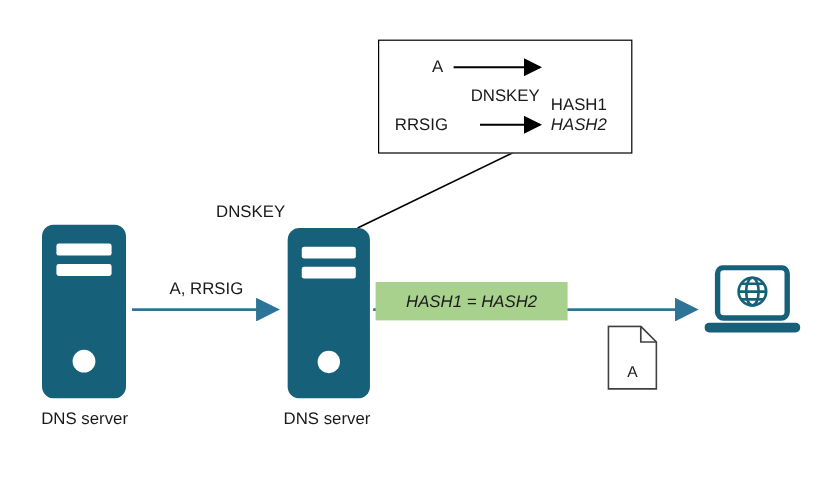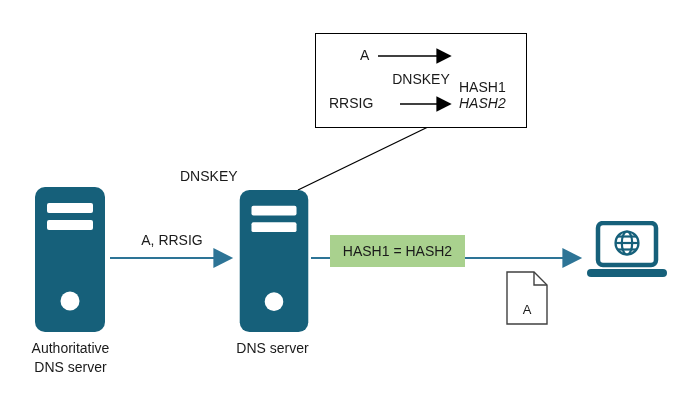--- a/index.html
+++ b/index.html
@@ -14,22 +14,22 @@
   .fill-server { fill:var(--server); }
   .stroke-server { stroke:var(--server); }
   .stroke-arrow { stroke:var(--arrow); stroke-width:2.2; }
   .fill-arrowhead { fill:var(--arrow); }
   .hash-box {
     position:absolute; left:315px; top:33px; width:210px; height:93px;
     background:#ffffff; border:1px solid #000;
   }
   .hash-box span { position:absolute; white-space:nowrap; }
   .green-box {
-    position:absolute; left:330px; top:235px; width:135px; height:32px;
-    background:var(--highlight-green); line-height:32px; text-align:center;
+    position:absolute; left:313px; top:235px; width:160px; height:32px;
+    background:var(--highlight-green); line-height:32px; text-align:center;font-style:italic;
   }
   .doc-text { font-family:"Liberation Sans", sans-serif; font-size:13px; fill:#1a1a1a; }
   .caption { line-height:19px; }
 </style>
 </head>
 <body>
 
 <div id="stage">
 
   <svg class="abs" style="left:0;top:0;" width="700" height="410">
@@ -92,20 +92,19 @@
       <ellipse cx="40" cy="22" rx="5.2" ry="11.5"></ellipse>
       <line x1="28.5" y1="22" x2="51.5" y2="22"></line>
       <line x1="30.5" y1="15.5" x2="49.5" y2="15.5"></line>
       <line x1="30.5" y1="28.5" x2="49.5" y2="28.5"></line>
     </g>
     <rect x="0" y="48" width="80" height="8" rx="4" class="fill-server"></rect>
   </svg>
 
 
   <div class="abs center caption" style="left:8px; top:339px; width:125px;">
-    <div>Authoritative</div>
     <div>DNS server</div>
   </div>
   <div class="abs center caption" style="left:210px; top:339px; width:125px;">
     <div>DNS server</div>
   </div>
 
 </div>
 
 </body></html>

